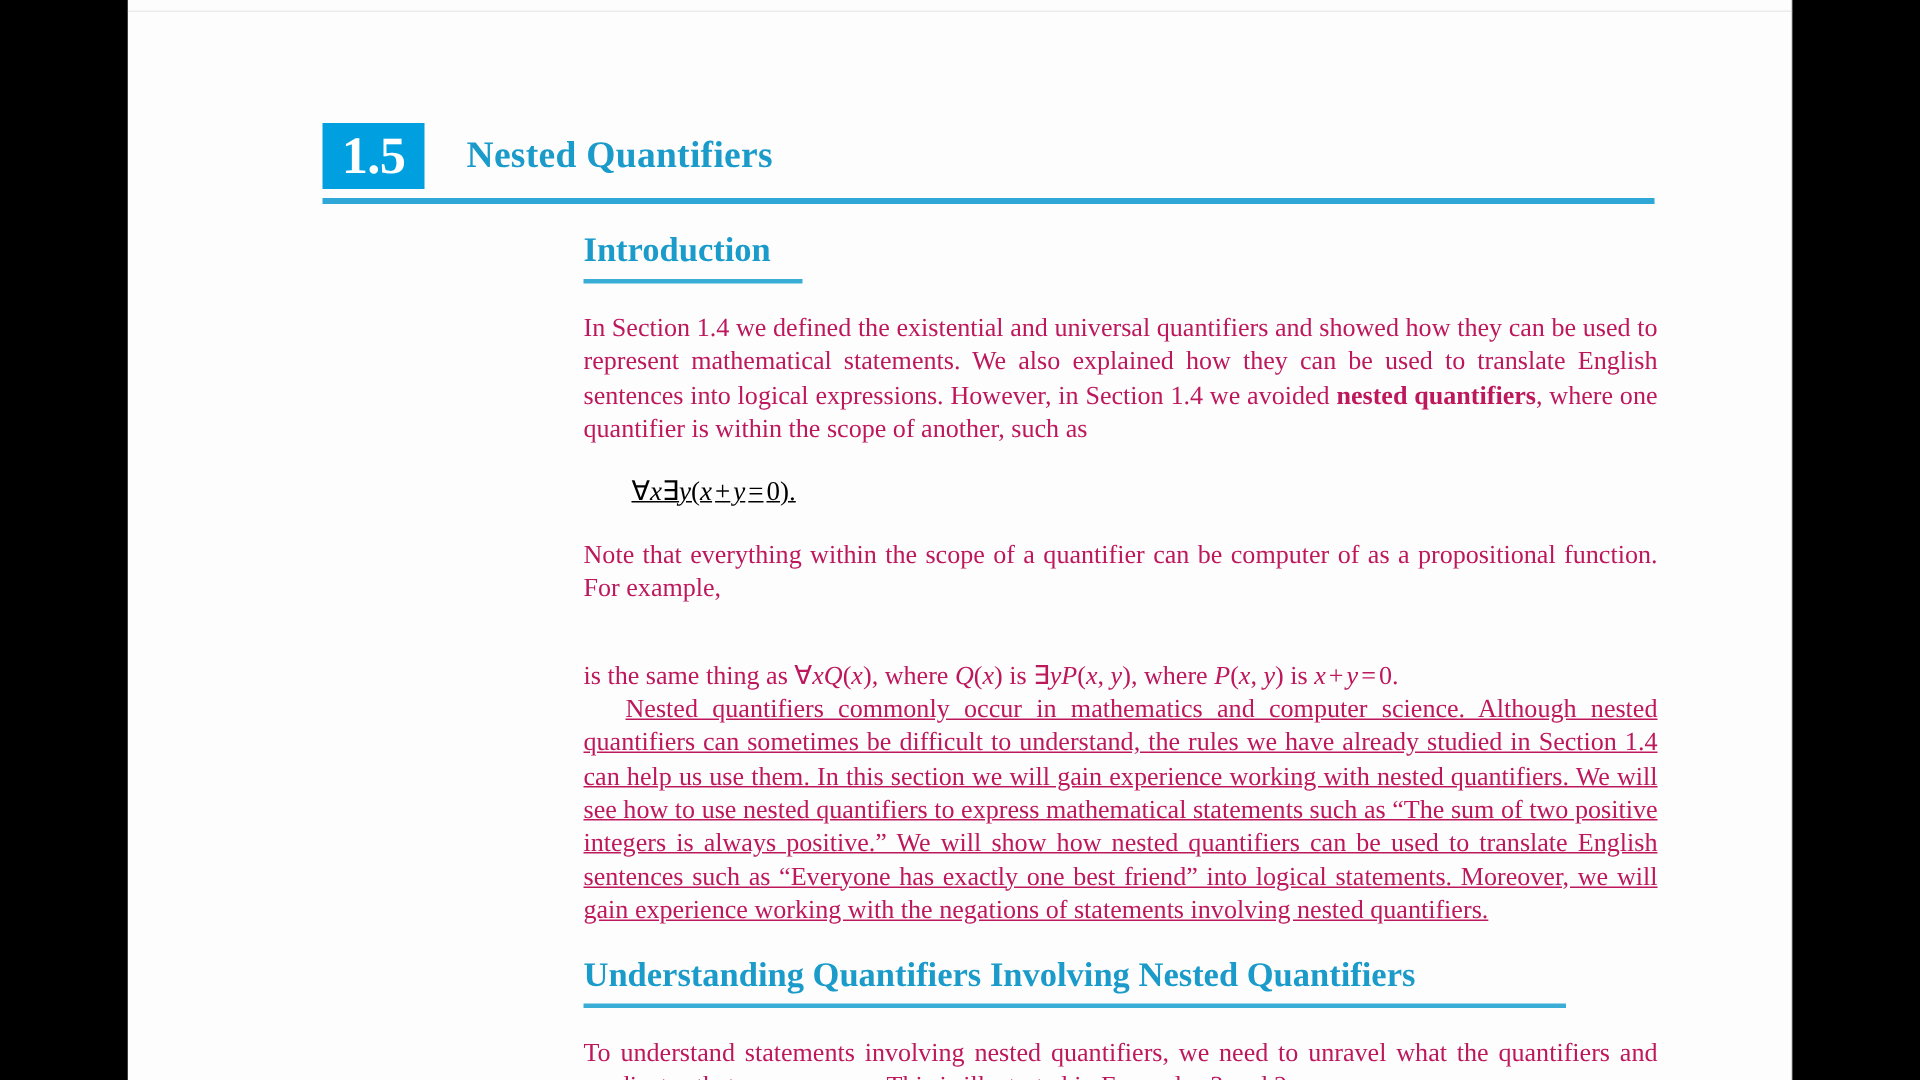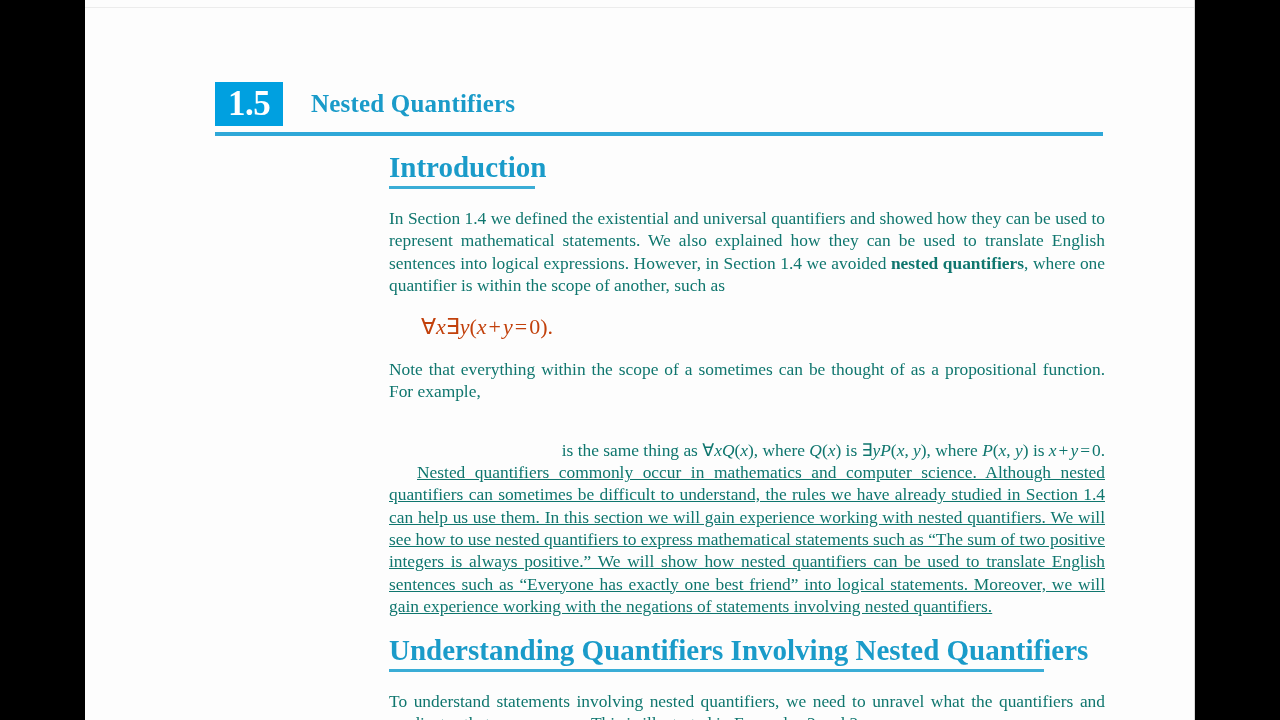--- a/index.html
+++ b/index.html
@@ -100,55 +100,56 @@
     position: absolute;
     left: 304px;
     top: 96px;
     width: 716px;
   }
 
   .sub-heading {
     color: #1a9bc9;
     font-family: "Liberation Serif", serif;
     font-weight: bold;
-    font-size: 29px;
+    font-size: 23px;
     line-height: 30px;
     white-space: nowrap;
   }
   .sub-heading-rule {
     height: 3px;
     background: #3aadd6;
     margin-top: 4px;
   }
   .rule-short { width: 146px; }
   .rule-long  { width: 655px; }
 
   p.body {
     margin: 0;
-    color: #0f766e;
+    color: #be185d;
     font-family: "Liberation Serif", serif;
     font-size: 17.4px;
     line-height: 22.3px;
     text-align: justify;
     text-justify: inter-word;
   }
   p.body.indent { text-indent: 28px; text-decoration: underline; }
-  p.tight { text-align: right; }
+  p.tight { text-align: left; }
 
   .spacer-18 { height: 18px; }
 
   
   .display-math {
     margin: 0;
     padding-left: 32px;
-    color: #c2410c;
-    font-family: "Liberation Serif", serif;
-    font-size: 22px;
+    color: #000000;
+    font-family: "Liberation Serif", serif;
+    font-size: 18px;
     line-height: 26px;
     white-space: nowrap;
+    text-decoration: underline;
   }
   .mvar {
     font-style: italic;
   }
   .mq {
     font-style: normal;
   }
   .mop {
     font-style: normal;
     padding: 0 2px;
@@ -183,21 +184,21 @@
       <div class="spacer-18"></div>
 
       <p class="body"><span>In Section 1.4 we defined the existential and universal quantifiers and showed how they can be used to represent mathematical statements. We also explained how they can be used to translate English sentences into logical expressions. However, in Section 1.4 we avoided </span><b class="bold-term">nested quantifiers</b><span>, where one quantifier is within the scope of another, such as</span></p>
 
       <div class="spacer-18"></div>
 
       <p class="display-math"><span class="mq">∀</span><span class="mvar">x</span><span class="mq">∃</span><span class="mvar">y</span><span class="mq">(</span><span class="mvar">x</span><span class="mop">+</span><span class="mvar">y</span><span class="mop">=</span><span class="mq">0</span><span class="mq">).</span></p>
 
       <div class="spacer-18"></div>
 
-      <p class="body">Note that everything within the scope of a sometimes can be thought of as a propositional function. For example,</p>
+      <p class="body">Note that everything within the scope of a quantifier can be computer of as a propositional function. For example,</p>
 
       <div class="spacer-18"></div>
 
 
       <div class="spacer-18"></div>
 
       <p class="body tight"><span>is the same thing as </span><span class="mq">∀</span><span class="mvar">x</span><span class="mvar">Q</span><span class="mq">(</span><span class="mvar">x</span><span>), where </span><span class="mvar">Q</span><span class="mq">(</span><span class="mvar">x</span><span>) is </span><span class="mq">∃</span><span class="mvar">y</span><span class="mvar">P</span><span class="mq">(</span><span class="mvar">x</span><span>, </span><span class="mvar">y</span><span>), where </span><span class="mvar">P</span><span class="mq">(</span><span class="mvar">x</span><span>, </span><span class="mvar">y</span><span>) is </span><span class="mvar">x</span><span class="mop">+</span><span class="mvar">y</span><span class="mop">=</span><span class="mq">0</span><span>.</span></p>
 
       <p class="body indent">Nested quantifiers commonly occur in mathematics and computer science. Although nested quantifiers can sometimes be difficult to understand, the rules we have already studied in Section 1.4 can help us use them. In this section we will gain experience working with nested quantifiers. We will see how to use nested quantifiers to express mathematical statements such as “The sum of two positive integers is always positive.” We will show how nested quantifiers can be used to translate English sentences such as “Everyone has exactly one best friend” into logical statements. Moreover, we will gain experience working with the negations of statements involving nested quantifiers.</p>
 

